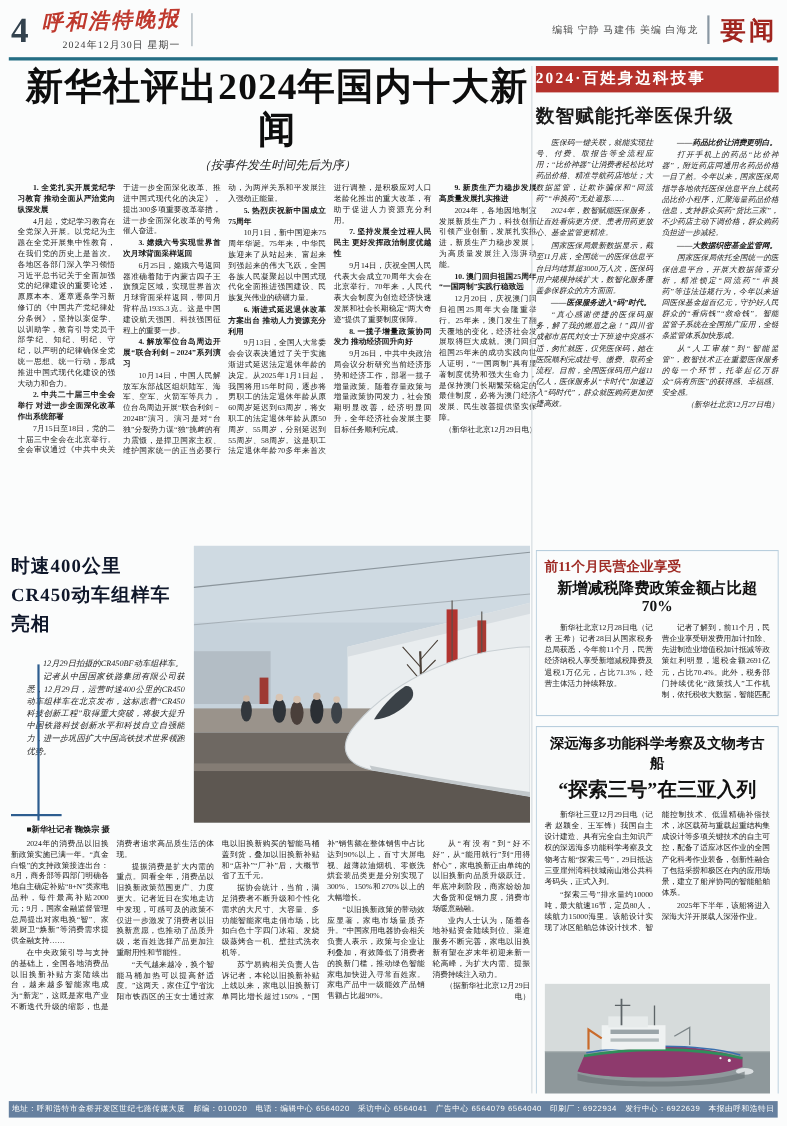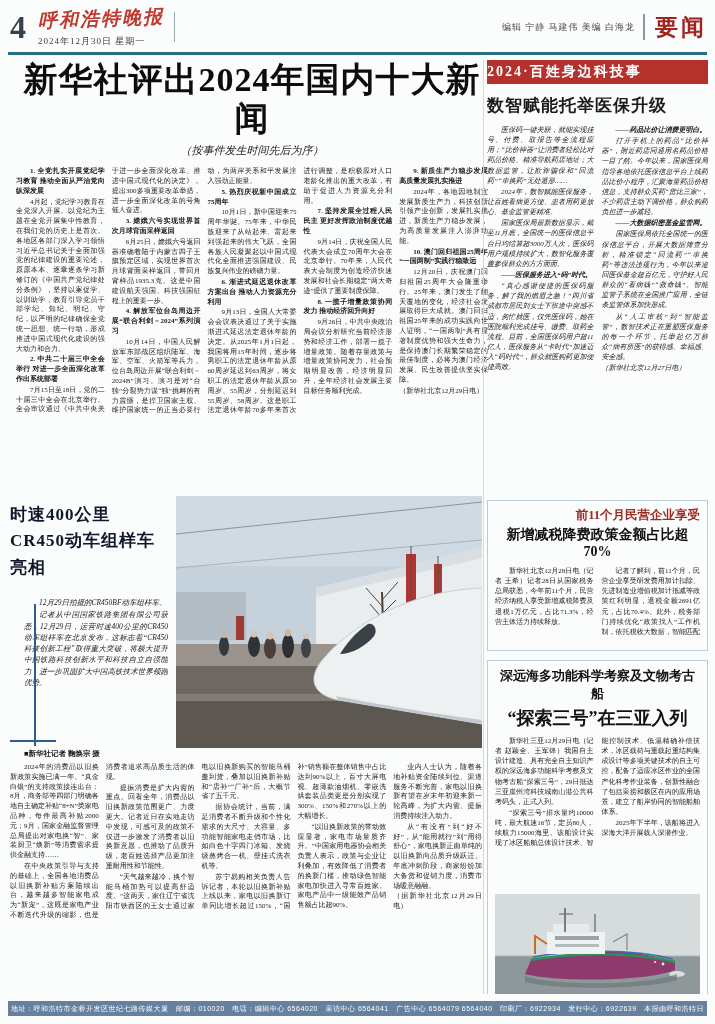--- a/index.html
+++ b/index.html
@@ -7,33 +7,33 @@
     width:715px;height:1024px;position:relative;overflow:hidden;
     background:#fbfcfc;
     font-family:"Liberation Serif","DejaVu Serif",serif;
     color:#1a1a1a;
   }
   
   #masthead{position:absolute;left:10px;top:6px;width:697px;height:42px;display:flex;align-items:center;}
   .pagenum{font-size:32px;font-weight:bold;color:#33424e;line-height:1;margin-right:12px;}
   .logoblock{display:flex;flex-direction:column;justify-content:center;}
   .logo{font-size:19px;font-weight:bold;font-style:italic;color:#bf392e;letter-spacing:2px;transform:rotate(-2deg);}
-  .dateline{font-size:9px;color:#3c3c3c;margin-top:3px;letter-spacing:1px;}
+  .dateline{font-size:9px;color:#3c3c3c;margin-top:3px;letter-spacing:1px;text-align:right;}
   .vdiv{width:1px;height:30px;background:#9aa7b0;margin:0 10px;}
   .hright{margin-left:auto;display:flex;align-items:center;}
   .editors{font-size:9px;color:#4d4d4d;letter-spacing:1px;margin-right:8px;}
   .sep2{width:2px;height:26px;background:#8a98a3;margin-right:10px;}
   .yaowen{font-size:23px;font-weight:900;color:#a0251f;letter-spacing:3px;}
   #toprule{position:absolute;left:8px;top:52px;width:699px;height:3px;background:#256e84;}
 
   
   .para{margin:0 0 1px 0;text-indent:2em;text-align:justify;}
   .pb{font-weight:bold;}
   .pi{font-style:italic;}
-  .pr{text-indent:0;}
+  .pr{text-align:right;text-indent:0;}
 
   
   #main-article{position:absolute;left:16px;top:60px;width:472px;height:430px;overflow:hidden;}
   .mhead{font-size:34px;font-weight:900;text-align:center;letter-spacing:1px;line-height:1.15;color:#0d0d0d;}
   .msub{font-size:11px;font-style:italic;text-align:center;margin-top:5px;color:#222;}
   .c5{column-count:5;column-gap:7px;}
   .c2{column-count:2;column-gap:8px;}
   #main-cols{margin-top:9px;height:338px;font-size:7px;line-height:1.4;overflow:hidden;}
 
   
@@ -51,21 +51,21 @@
   .bhead{font-size:23px;font-weight:900;text-align:center;letter-spacing:1px;color:#0d0d0d;}
   #bottom-cols{margin-top:9px;height:198px;font-size:7px;line-height:1.4;overflow:hidden;}
 
   
   #vrule{position:absolute;left:483px;top:60px;width:1px;height:934px;background:#d3dade;}
   #sidebar{position:absolute;left:487px;top:60px;width:221px;height:934px;overflow:hidden;}
   .banner{background:#b5312b;color:#fff;font-size:14px;font-weight:bold;text-align:left;line-height:24px;height:24px;letter-spacing:2px;}
   .s1title{font-size:17px;font-weight:900;text-align:left;margin-top:10px;letter-spacing:1px;}
   #s1cols{margin-top:8px;height:366px;font-size:7px;line-height:1.45;overflow:hidden;font-style:italic;}
   .sbox{border:1px solid #b8cedd;padding:6px 7px;margin-top:9px;}
-  .s2t1{font-size:12.5px;font-weight:bold;text-align:right;color:#9e2a24;}
+  .s2t1{font-size:12.5px;font-weight:bold;text-align:left;color:#9e2a24;}
   .s2t2{font-size:14px;font-weight:900;text-align:center;margin-top:2px;color:#111;}
   #s2cols{margin-top:6px;height:78px;font-size:7px;line-height:1.45;overflow:hidden;}
   .s3t1{font-size:13px;font-weight:900;text-align:center;color:#111;}
   .s3t2{font-size:18px;font-weight:900;text-align:center;margin-top:3px;color:#111;}
   #s3cols{margin-top:6px;height:152px;font-size:7px;line-height:1.45;overflow:hidden;}
   #ship-photo{margin-top:6px;width:100%;height:108px;overflow:hidden;}
 
   
   #footer{position:absolute;left:8px;top:1001px;width:699px;height:15px;background:#66809f;color:#fff;
     font-size:7px;line-height:15px;text-align:center;letter-spacing:0.5px;overflow:hidden;
@@ -170,22 +170,22 @@
 
 <div id="bottom-article">
   <div id="bottom-cols" class="c5">
       <p class="para">2024年的消费品以旧换新政策实施已满一年。“真金白银”的支持政策接连出台：8月，商务部等四部门明确各地自主确定补贴“8+N”类家电品种，每件最高补贴2000元；9月，国家金融监督管理总局提出对家电换“智”、家装厨卫“焕新”等消费需求提供金融支持……</p>
       <p class="para">在中央政策引导与支持的基础上，全国各地消费品以旧换新补贴方案陆续出台，越来越多智能家电成为“新宠”，这既是家电产业不断迭代升级的缩影，也是消费者追求高品质生活的体现。</p>
       <p class="para">提振消费是扩大内需的重点。回看全年，消费品以旧换新政策范围更广、力度更大。记者近日在实地走访中发现，可感可及的政策不仅进一步激发了消费者以旧换新意愿，也推动了品质升级，老百姓选择产品更加注重耐用性和节能性。</p>
       <p class="para">“天气越来越冷，换个智能马桶加热可以提高舒适度。”这两天，家住辽宁省沈阳市铁西区的王女士通过家电以旧换新购买的智能马桶盖到货，叠加以旧换新补贴和“店补”“厂补”后，大概节省了五千元。</p>
       <p class="para">据协会统计，当前，满足消费者不断升级和个性化需求的大尺寸、大容量、多功能智能家电走俏市场，比如白色十字四门冰箱、发烧级蒸烤合一机、壁挂式洗衣机等。</p>
       <p class="para">苏宁易购相关负责人告诉记者，本轮以旧换新补贴上线以来，家电以旧换新订单同比增长超过150%，“国补”销售额在整体销售中占比达到90%以上，百寸大屏电视、超薄款油烟机、零嵌洗烘套装品类更是分别实现了300%、150%和270%以上的大幅增长。</p>
       <p class="para">“以旧换新政策的带动效应显著，家电市场量质齐升。”中国家用电器协会相关负责人表示，政策与企业让利叠加，有效降低了消费者的换新门槛，推动绿色智能家电加快进入寻常百姓家。家电产品中一级能效产品销售额占比超90%。</p>
+      <p class="para">从“有没有”到“好不好”，从“能用就行”到“用得舒心”，家电换新正由单纯的以旧换新向品质升级跃迁。年底冲刺阶段，商家纷纷加大备货和促销力度，消费市场暖意融融。</p>
       <p class="para">业内人士认为，随着各地补贴资金陆续到位、渠道服务不断完善，家电以旧换新有望在岁末年初迎来新一轮高峰，为扩大内需、提振消费持续注入动力。</p>
-      <p class="para">从“有没有”到“好不好”，从“能用就行”到“用得舒心”，家电换新正由单纯的以旧换新向品质升级跃迁。年底冲刺阶段，商家纷纷加大备货和促销力度，消费市场暖意融融。</p>
       <p class="para pr">（据新华社北京12月29日电）</p>
     </div>
 </div>
 
 <div id="vrule"></div>
 <div id="sidebar">
   <div class="banner">2024·百姓身边科技事</div>
 
   <div class="s1title">数智赋能托举医保升级</div>
   <div id="s1cols" class="c2">

